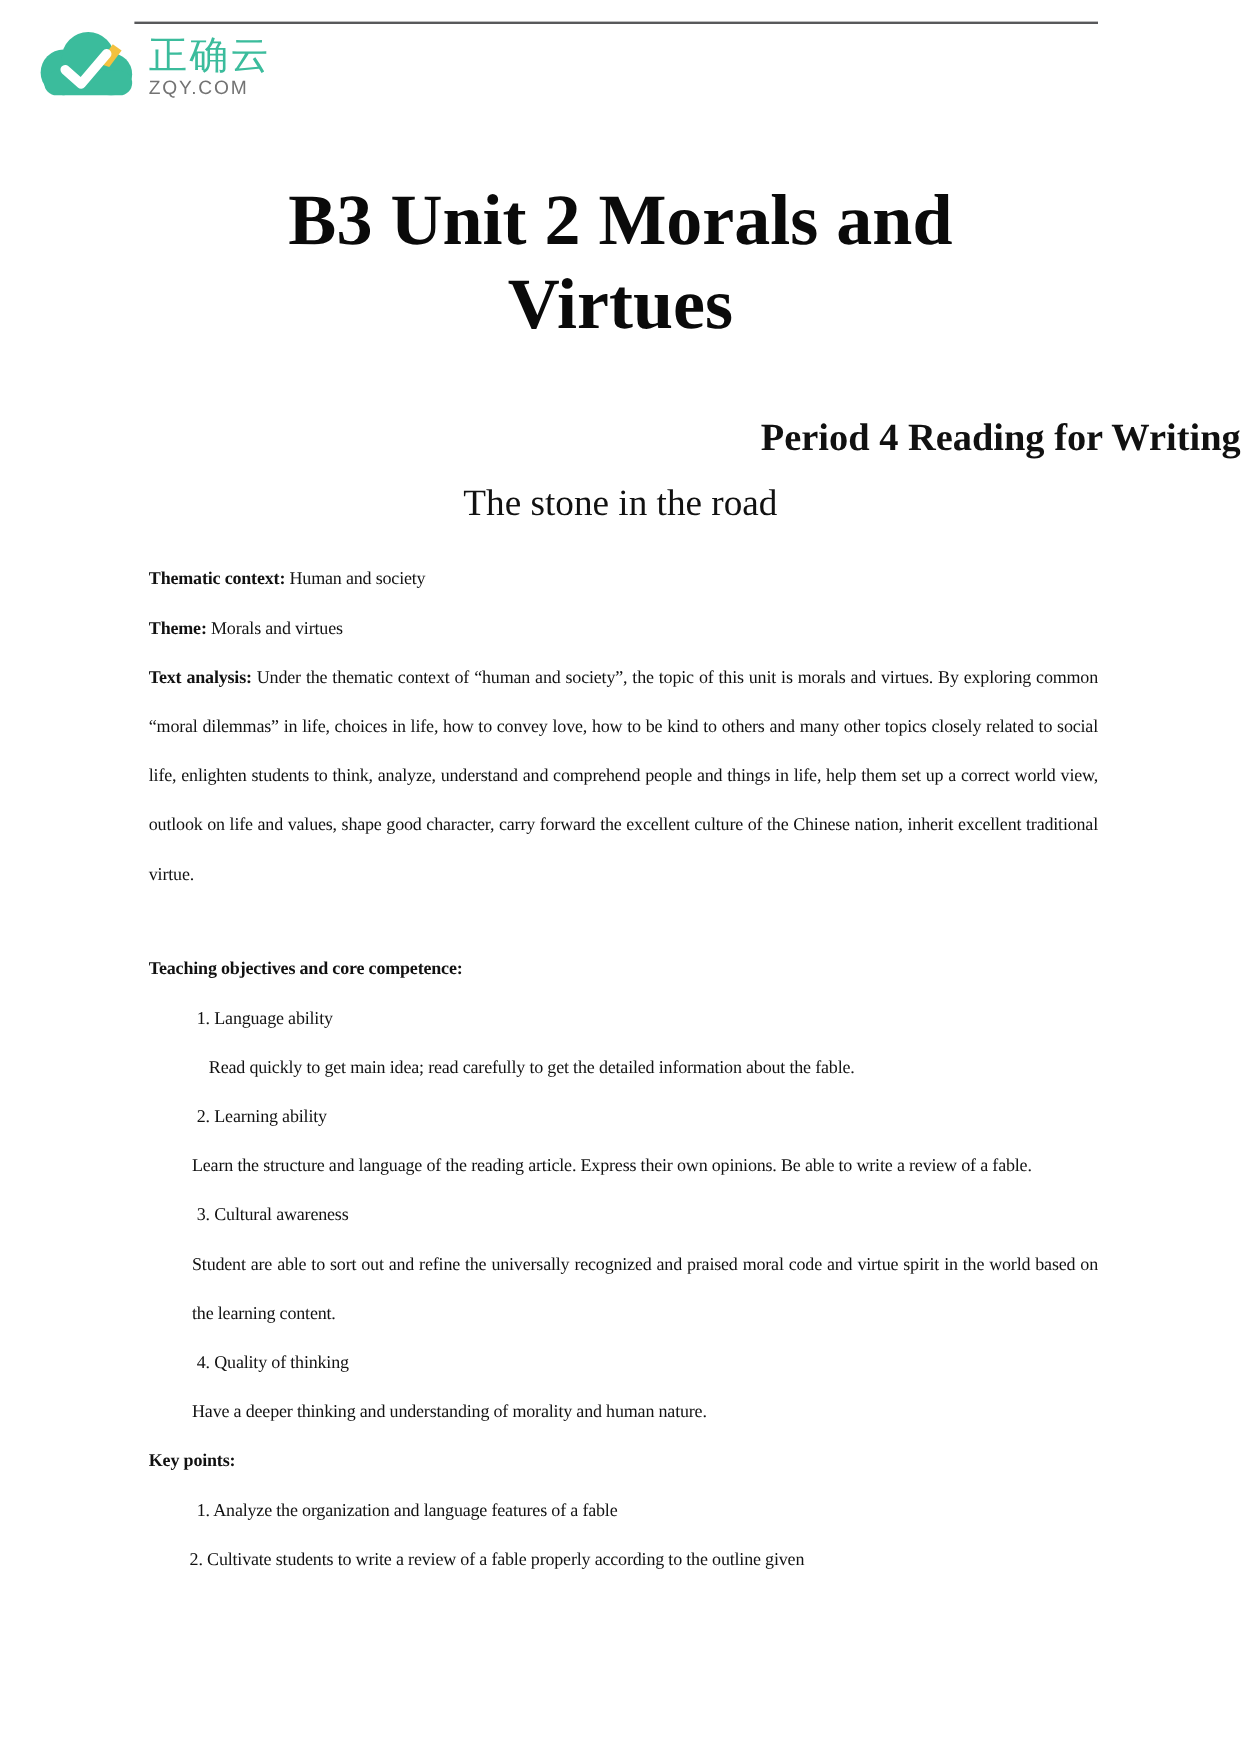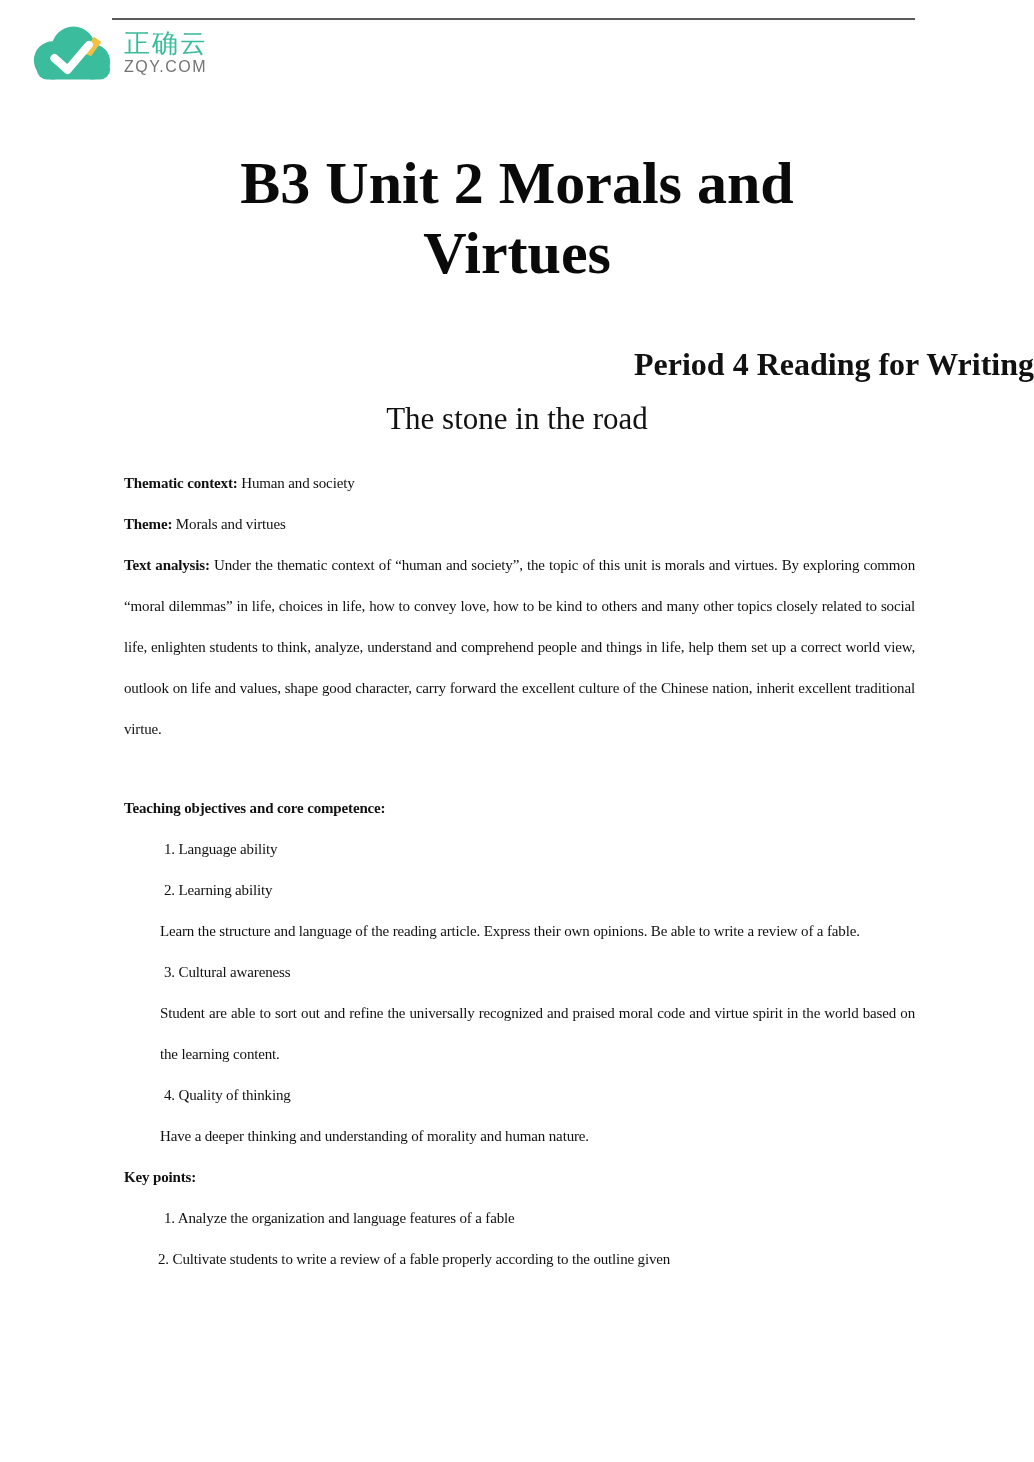--- a/index.html
+++ b/index.html
@@ -28,21 +28,21 @@
     align-items:flex-start;
   }
   .logo svg{display:block;}
   .logo-text{
     margin-left:8px;
     margin-top:8px;
     font-family:"Liberation Sans", sans-serif;
     line-height:1.05;
   }
   .logo-cn{
-    font-size:26px;
+    font-size:32px;
     color:#3bbc9c;
     letter-spacing:2px;
   }
   .logo-domain{
     font-size:16px;
     color:#737373;
     letter-spacing:1.5px;
     margin-top:2px;
   }
   
@@ -129,20 +129,21 @@
 
     <p><span class="bold">Thematic context:</span><span> Human and society</span></p>
 
     <p><span class="bold">Theme:</span><span> Morals and virtues</span></p>
 
     <p><span class="bold">Text analysis:</span><span> Under the thematic context of “human and society”, the topic of this unit is morals and virtues. By exploring common “moral dilemmas” in life, choices in life, how to convey love, how to be kind to others and many other topics closely related to social life, enlighten students to think, analyze, understand and comprehend people and things in life, help them set up a correct world view, outlook on life and values, shape good character, carry forward the excellent culture of the Chinese nation, inherit excellent traditional virtue.</span></p>
 
     <p class="section-heading">Teaching objectives and core competence:</p>
 
     <p class="num-item">1. Language ability</p>
+    <p class="hang-first">Read quickly to get main idea; read carefully to get the detailed information about the fable.</p>
 
     <p class="num-item">2. Learning ability</p>
     <p class="indent-block">Learn the structure and language of the reading article. Express their own opinions. Be able to write a review of a fable.</p>
 
     <p class="num-item">3. Cultural awareness</p>
     <p class="indent-block">Student are able to sort out and refine the universally recognized and praised moral code and virtue spirit in the world based on the learning content.</p>
 
     <p class="num-item">4. Quality of thinking</p>
     <p class="indent-block">Have a deeper thinking and understanding of morality and human nature.</p>
 

